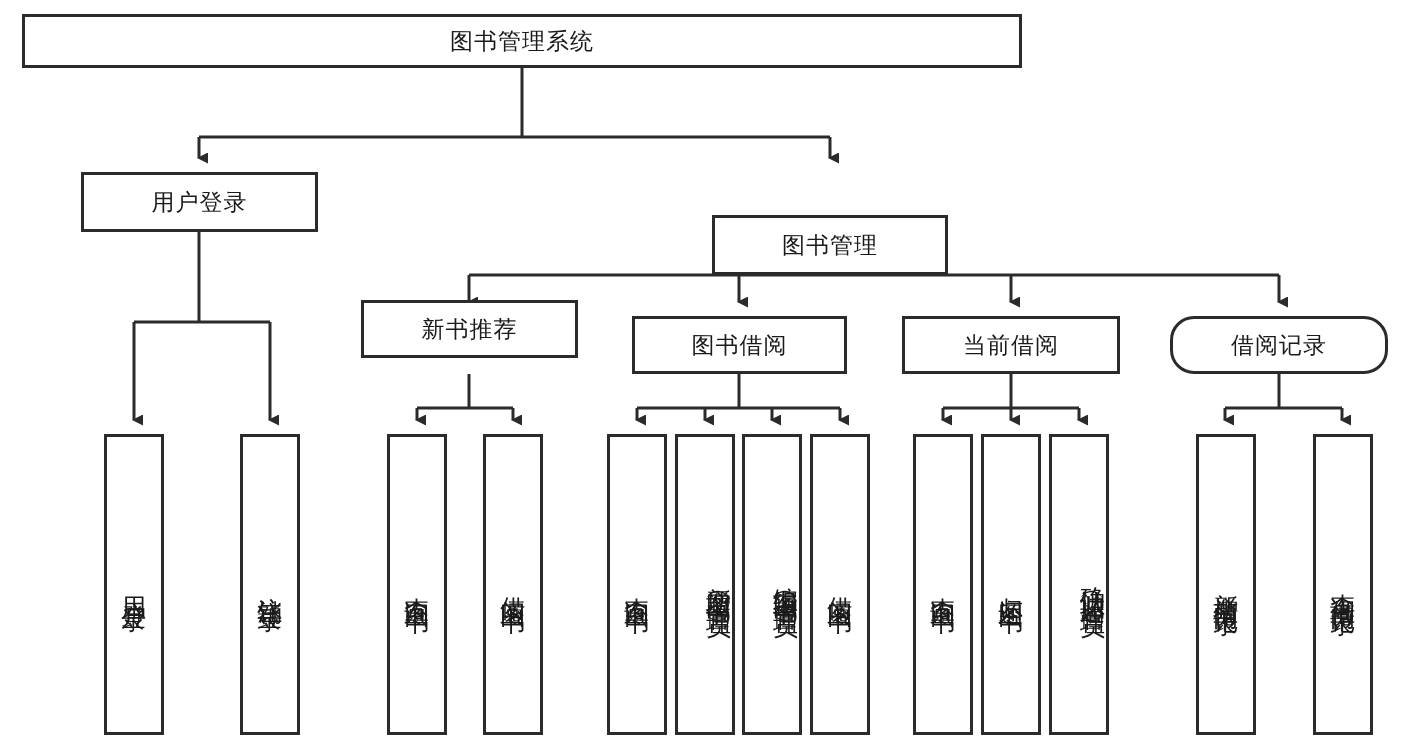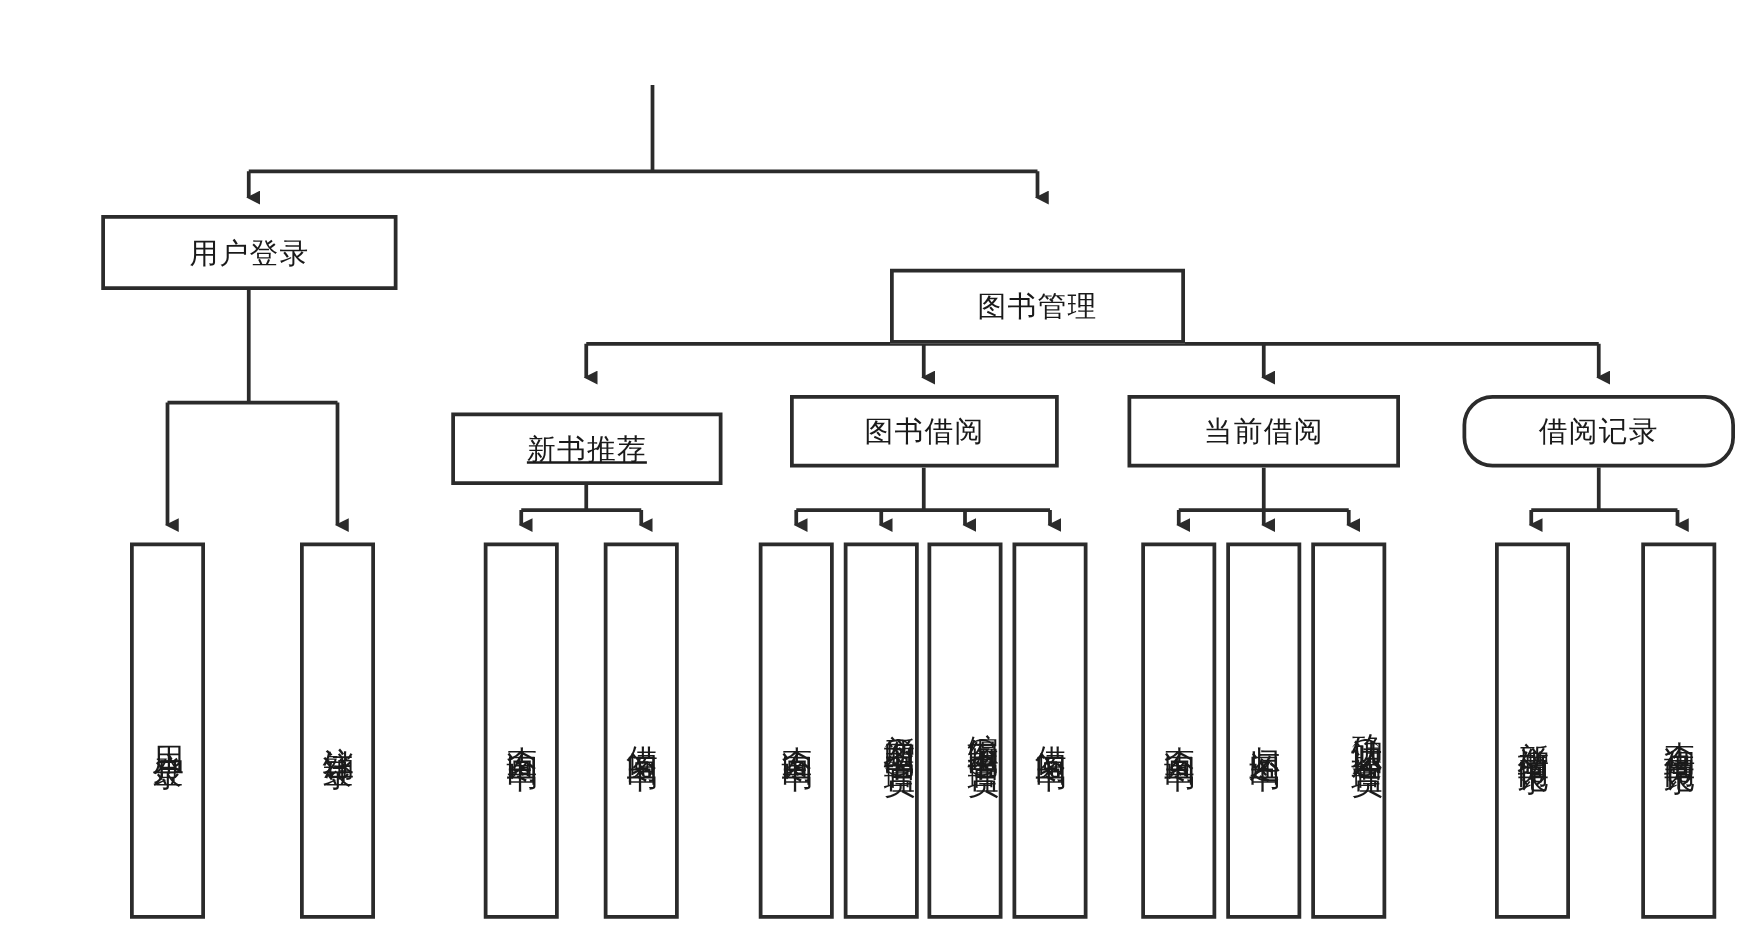--- a/index.html
+++ b/index.html
@@ -113,30 +113,33 @@
       <path d="M1079,408 L1079,420" marker-end="url(#arrow)"></path>
 
       <path d="M1279,374 L1279,408"></path>
       <path d="M1225,408 L1342,408"></path>
       <path d="M1225,408 L1225,420" marker-end="url(#arrow)"></path>
       <path d="M1342,408 L1342,420" marker-end="url(#arrow)"></path>
 
     </g>
   </svg>
 
+  <div class="node h" style="left:22px; top:14px; width:1000px; height:54px;">
+    <span>图书管理系统</span>
+  </div>
 
   <div class="node h" style="left:81px; top:172px; width:237px; height:60px;">
     <span>用户登录</span>
   </div>
 
   <div class="node h" style="left:712px; top:172px; width:236px; height:60px;margin-top:43px;">
     <span>图书管理</span>
   </div>
 
-  <div class="node h" style="left:361px; top:330px; width:217px; height:58px;text-decoration:underline;">
+  <div class="node h" style="left:361px; top:300px; width:217px; height:58px;">
     <span>新书推荐</span>
   </div>
 
   <div class="node h" style="left:632px; top:316px; width:215px; height:58px;">
     <span>图书借阅</span>
   </div>
 
   <div class="node h" style="left:902px; top:316px; width:218px; height:58px;">
     <span>当前借阅</span>
   </div>

